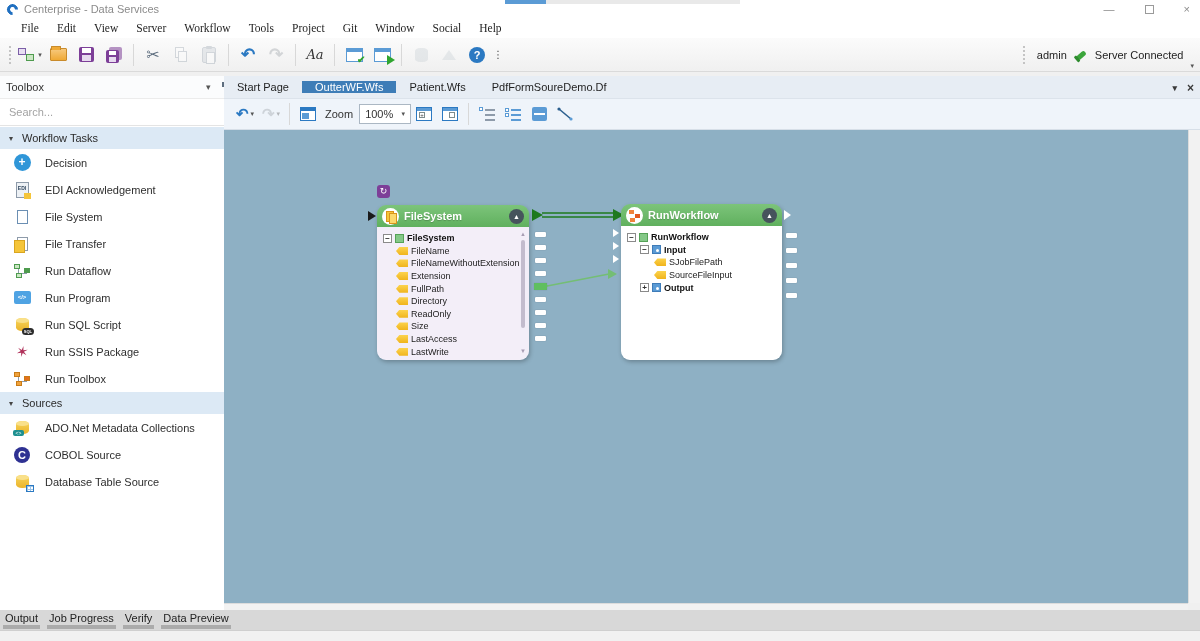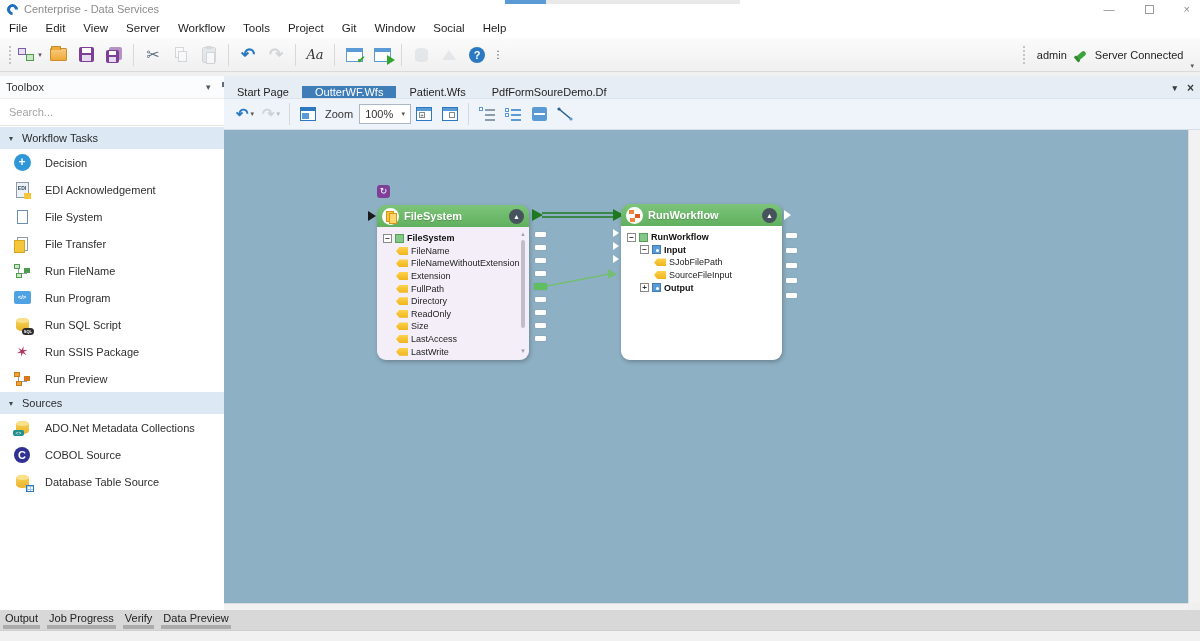--- a/index.html
+++ b/index.html
@@ -12,21 +12,21 @@
   .logo { width:11px; height:11px; border-radius:50%; border:3px solid #1F6FC0; border-right-color:transparent; transform:rotate(45deg); flex:none; }
   .title-text { font-size:11px; color:#8b8b8b; }
   .topedge { position:absolute; left:505px; top:0; height:4px; display:flex; }
   .topedge .blue { width:41px; height:4px; background:#5B9BD5; }
   .topedge .gray { width:194px; height:4px; background:#E9E9E9; }
   .win-controls { position:absolute; right:10px; top:0; height:18px; display:flex; align-items:center; gap:30px; }
   .win-controls span { color:#8a8a8a; font-size:11px; line-height:18px; }
   .maxbox { width:9px; height:9px; border:1px solid #9a9a9a; display:inline-block; }
 
   
-  .menubar { position:absolute; left:0; top:18px; width:1200px; height:20px; background:#fff; display:flex; align-items:center; padding-left:0; }
+  .menubar { position:absolute; left:0; top:18px; width:1200px; height:20px; background:#fff; display:flex; align-items:center; padding-left:12px;font-family:Liberation Serif, serif; }
   .menu-item { font-size:11.5px; color:#1e1e1e; padding:2px 9px; cursor:default; }
 
   
   .toolbar { position:absolute; left:0; top:38px; width:1200px; height:34px; background:linear-gradient(#FBFBFB,#F0F0F0); border-bottom:1px solid #DADADA; display:flex; align-items:center; padding-left:4px; }
   .gripper { width:4px; height:20px; margin:0 4px; background:radial-gradient(#C4C4C4 1px, transparent 1.2px); background-size:4px 4px; flex:none; }
   .tbtn { height:26px; min-width:24px; display:flex; align-items:center; justify-content:center; margin:0 2px; border-radius:2px; position:relative; }
   .tsep { width:1px; height:22px; background:#D8D8D8; margin:0 5px; }
   .caret { font-size:7px; color:#555; margin-left:2px; }
   .dis { opacity:.38; }
   .glyph-blue { color:#2B79C2; font-size:17px; font-weight:bold; }
@@ -120,21 +120,21 @@
   .i-dmq i { position:absolute; width:7px; height:6px; border:1.5px solid #2B79C2; background:#fff; }
   .i-dmq .d1 { left:0; top:0; } .i-dmq .d2 { left:9px; top:0; } .i-dmq .d3 { left:4px; top:8px; }
   .i-dbtable .grid { position:absolute; right:-2px; bottom:-1px; width:8px; height:7px; background:#fff; border:1px solid #2B79C2; background-image:linear-gradient(#9DC3E6 1px,transparent 1px),linear-gradient(90deg,#9DC3E6 1px,transparent 1px); background-size:3px 3px; }
   .tb-scroll { position:absolute; right:0; top:51px; width:13px; bottom:0; background:#F4F4F4; border-left:1px solid #E4E4E4; }
   .tb-scroll .sarr { display:block; text-align:center; font-size:7px; color:#707070; height:13px; line-height:13px; }
   .tb-scroll .sarr.down { position:absolute; bottom:0; width:100%; }
   .tb-thumb { position:absolute; left:2px; right:2px; top:16px; height:392px; background:#CDCDCD; border-radius:4px; }
 
   
   .right-area { position:absolute; left:224px; top:76px; right:0; height:534px; }
-  .doc-tabs { height:23px; background:#E7EDF4; display:flex; align-items:flex-end; border-bottom:1px solid #DCE3EB; position:relative; }
+  .doc-tabs { height:23px; background:#E7EDF4; display:flex; align-items:center; border-bottom:1px solid #DCE3EB; position:relative; }
   .doc-tab { padding:0 13px; font-size:11px; color:#1e1e1e; display:flex; align-items:center; }
   .doc-tab.active { background:#3E7DB7; color:#fff; }
   .doc-tabs-right { position:absolute; right:6px; top:0; height:23px; display:flex; align-items:center; gap:10px; color:#3a3a3a; }
   .doc-tabs-right .dt-btn { font-size:9px; font-weight:bold; }
   .canvas-toolbar { height:31px; background:#EFF4FA; border-bottom:1px solid #D7DFE8; display:flex; align-items:center; padding-left:8px; }
   .cbtn { height:24px; min-width:22px; display:flex; align-items:center; justify-content:center; margin:0 2px; }
   .zoom-label { font-size:11px; color:#333; margin:0 6px 0 4px; }
   .zoom-box { width:52px; height:20px; background:#fff; border:1px solid #ABB7C3; display:flex; align-items:center; justify-content:space-between; padding:0 5px; font-size:11px; color:#333; }
   .ic-panelwin { width:16px; height:14px; border:1px solid #2B79C2; background:#fff; position:relative; }
   .ic-panelwin::before { content:""; position:absolute; left:0; top:0; width:100%; height:3px; background:#2B79C2; }
@@ -348,21 +348,21 @@
           <span class="tlbl">File Transfer</span>
         </div>
       <div class="tb-item">
           <span class="ticon">
             <span class="flowgrid fg-green">
               <i class="f1"></i>
               <i class="f2"></i>
               <i class="f3"></i>
             </span>
           </span>
-          <span class="tlbl">Run FileName</span>
+          <span class="tlbl">Run Dataflow</span>
         </div>
       <div class="tb-item">
           <span class="ticon">
             <span class="i-rp">&lt;/&gt;</span>
           </span>
           <span class="tlbl">Run Program</span>
         </div>
       <div class="tb-item">
           <span class="ticon i-sqlscript">
             <span class="cyl"></span>
@@ -377,21 +377,21 @@
           <span class="tlbl">Run SSIS Package</span>
         </div>
       <div class="tb-item">
           <span class="ticon">
             <span class="flowgrid fg-orange">
               <i class="f1"></i>
               <i class="f2"></i>
               <i class="f3"></i>
             </span>
           </span>
-          <span class="tlbl">Run Preview</span>
+          <span class="tlbl">Run Toolbox</span>
         </div>
       <div class="tb-section">
         <span class="arr">▾</span>
         <span class="slbl">Sources</span>
       </div>
       <div class="tb-item">
           <span class="ticon i-ado">
             <span class="cyl"></span>
             <span class="band">&lt;&gt;</span>
           </span>

